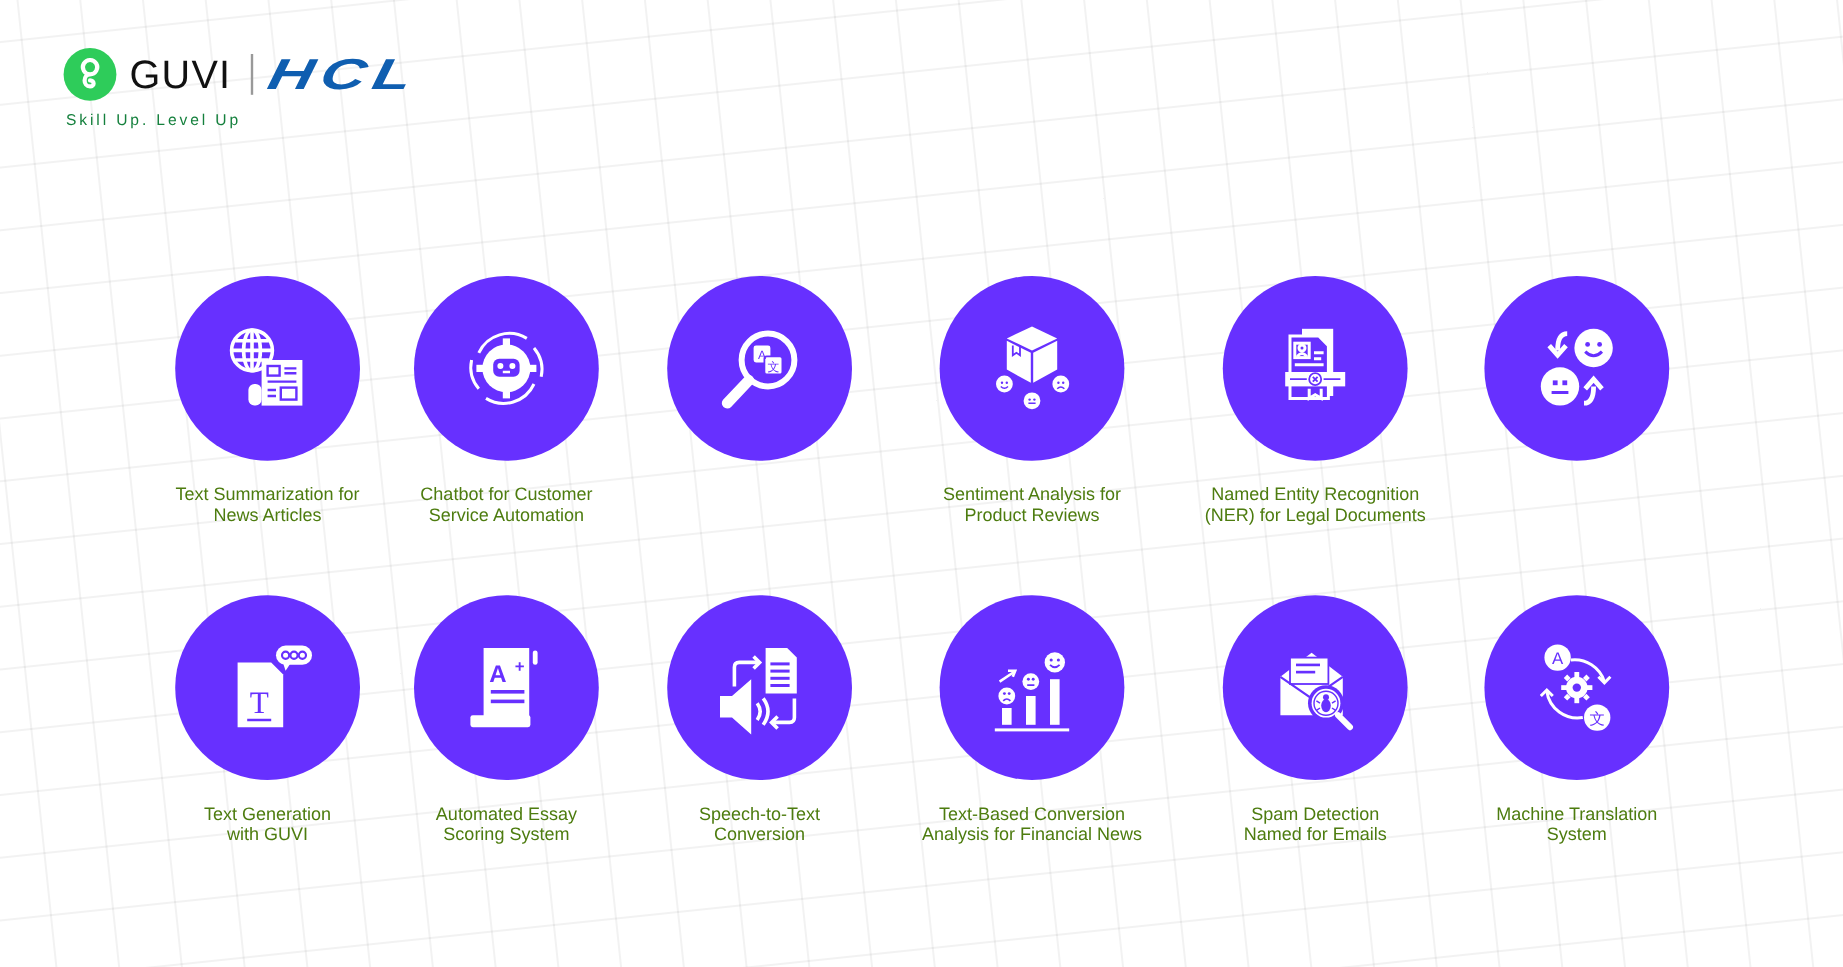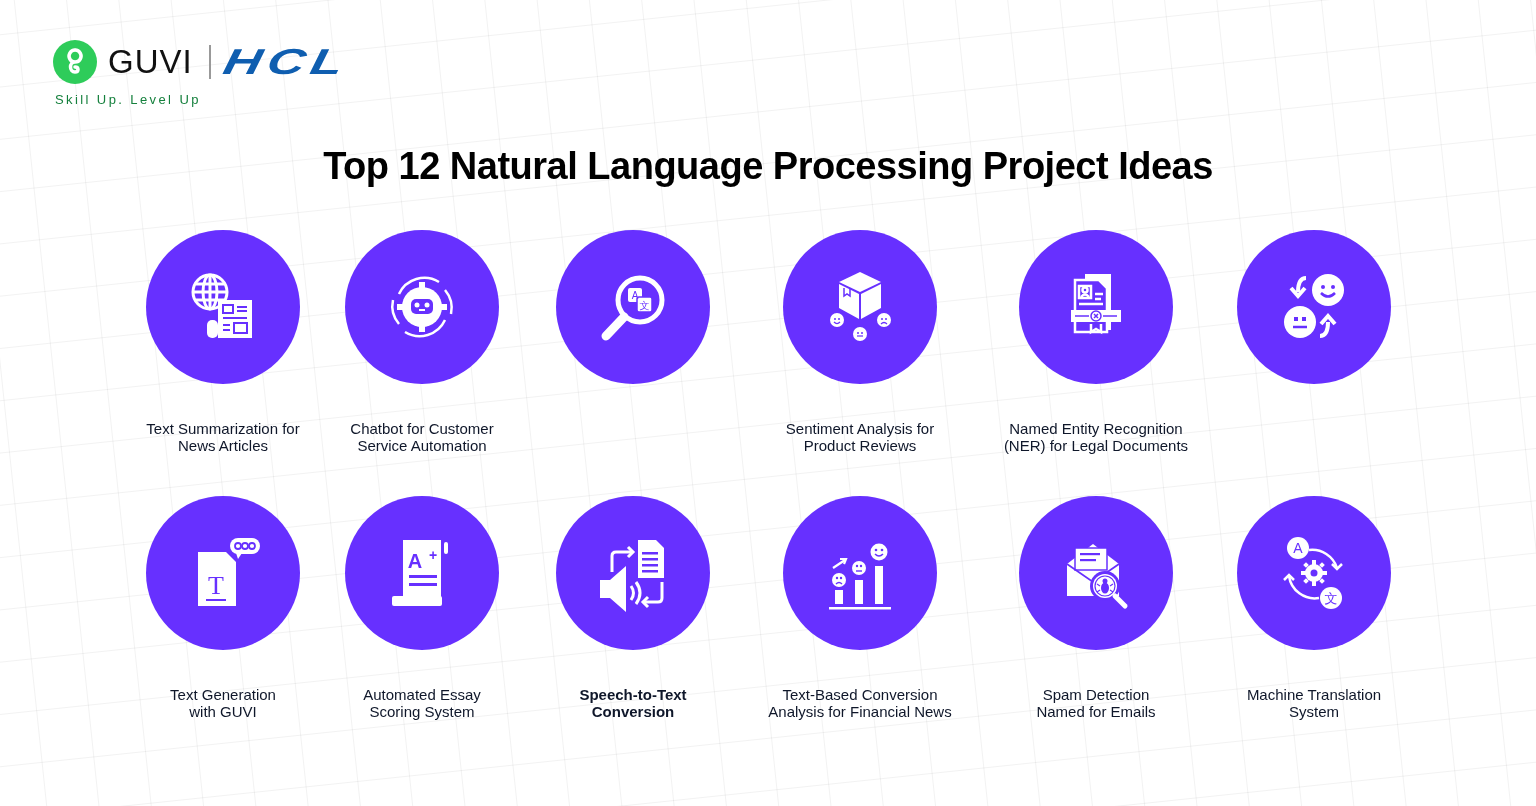--- a/index.html
+++ b/index.html
@@ -35,21 +35,21 @@
     position: absolute; left: 0; width: 1536px; top: 145px; text-align: center;
     font-size: 38px; font-weight: 700; color: #000; letter-spacing: -0.5px;
   }
 
   .card { position: absolute; width: 240px; text-align: center; }
   .circle {
     width: 154px; height: 154px; border-radius: 50%; background: #6730ff;
     margin: 0 auto; display: flex; align-items: center; justify-content: center;
   }
   .circle svg { width: 86px; height: 86px; }
-  .label { margin-top: 36px; font-size: 15px; line-height: 17px; color: #0f172a; }
+  .label { margin-top: 20px; font-size: 15px; line-height: 17px; color: #4d7c0f; }
   .label span { display: block; }
 </style>
 </head>
 <body>
 
 <div class="grid-bg"></div>
 
 <div class="content">
   <div class="brand">
     <div class="brand-row">
@@ -58,21 +58,20 @@
             <path d="M13 4 a6 6 0 1 0 0.1 0 M13 16 c-6 0 -6 10 0 10 c4 0 4 -5 0 -5" fill="none" stroke="#fff" stroke-width="3.5" stroke-linecap="round"></path>
           </svg>
       </div>
       <span class="guvi-text">GUVI</span>
       <div class="brand-divider"></div>
       <span class="hcl-text">HCL</span>
     </div>
     <div class="tagline">Skill Up. Level Up</div>
   </div>
 
-  <h1 class="page-title">Top 12 Natural Language Processing Project Ideas</h1>
 
   <div class="card" style="left:103px; top:230px;">
     <div class="circle">
       <svg viewBox="0 0 86 86" fill="none" stroke="#fff" stroke-width="3">
         <circle cx="30" cy="28" r="17"></circle>
           <ellipse cx="30" cy="28" rx="7" ry="17"></ellipse>
           <line x1="13" y1="28" x2="47" y2="28"></line>
           <line x1="30" y1="11" x2="30" y2="45"></line>
           <line x1="16" y1="20" x2="44" y2="20"></line>
           <line x1="16" y1="36" x2="44" y2="36"></line>
@@ -231,21 +230,21 @@
         <rect x="30" y="45" width="28" height="3" fill="#6730ff"></rect>
           <rect x="30" y="53" width="28" height="3" fill="#6730ff"></rect>
       </svg>
     </div>
     <div class="label">
         <span>Automated Essay</span>
         <span>Scoring System</span>
       </div>
   </div>
 
-  <div class="card" style="left:513px; top:496px;font-weight:bold;">
+  <div class="card" style="left:513px; top:496px;">
     <div class="circle">
       <svg viewBox="0 0 86 86">
         <path d="M48 10 h18 l8 8 v30 h-26 z" fill="#fff"></path>
           <rect x="52" y="22" width="16" height="2.5" fill="#6730ff"></rect>
           <rect x="52" y="28" width="16" height="2.5" fill="#6730ff"></rect>
           <rect x="52" y="34" width="16" height="2.5" fill="#6730ff"></rect>
           <rect x="52" y="40" width="16" height="2.5" fill="#6730ff"></rect>
         <path d="M10 50 h10 l16 -14 v46 l-16 -14 h-10 z" fill="#fff"></path>
         <path d="M41 56 q5 7 0 14" stroke="#fff" stroke-width="3" fill="none"></path>
           <path d="M46 52 q8 11 0 22" stroke="#fff" stroke-width="3" fill="none"></path>

